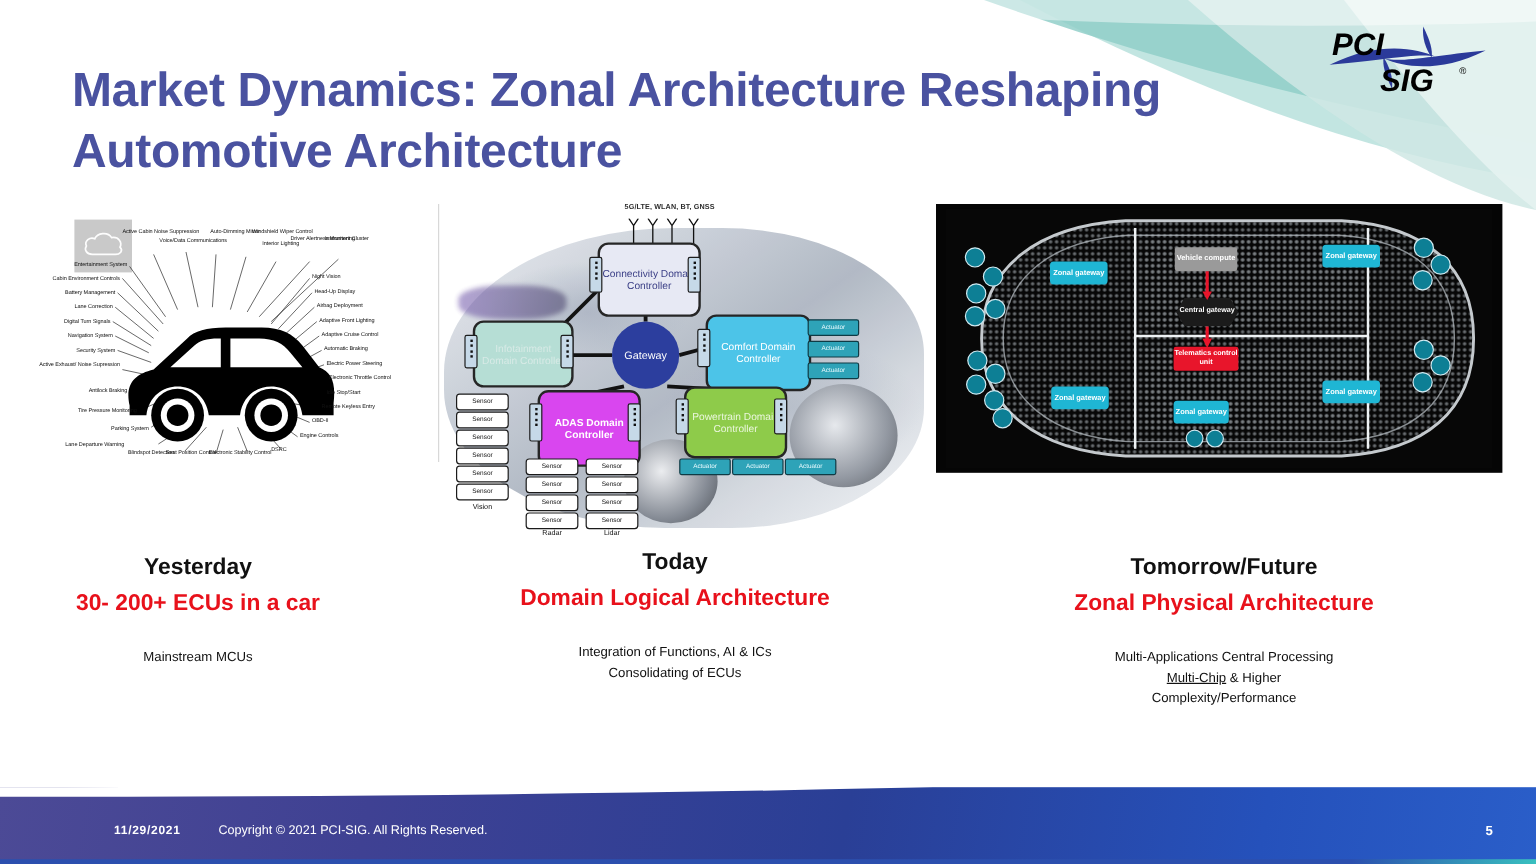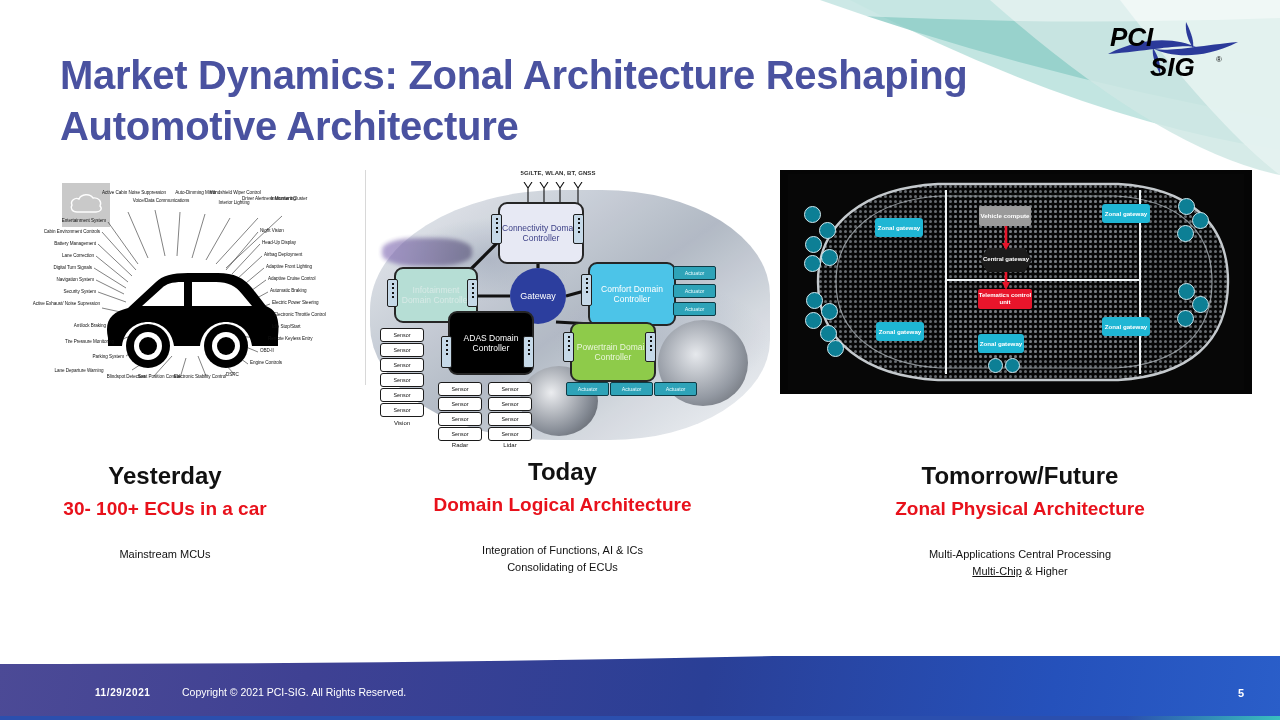--- a/index.html
+++ b/index.html
@@ -57,21 +57,21 @@
   .antennaLabel{position:absolute;left:98px;top:0px;width:180px;text-align:center;
                 font-size:6px;font-weight:600;color:#2c2c2c;letter-spacing:.1px;}
   .antennas{position:absolute;left:110px;top:12px;width:150px;height:24px;}
 
   .ctrl{position:absolute;border:2px solid #262626;border-radius:9px;
         display:flex;align-items:center;justify-content:center;text-align:center;
         font-size:8.5px;line-height:1.18;font-weight:500;padding:2px;}
   .ctrl.conn{left:128px;top:32px;width:78px;height:54px;background:#e7e9f4;color:#3b3f86;}
   .ctrl.info{left:24px;top:97px;width:76px;height:48px;background:#b6ded5;color:#d7eae6;}
   .ctrl.comf{left:218px;top:92px;width:80px;height:56px;background:#4cc4e8;color:#ffffff;}
-  .ctrl.adas{left:78px;top:141px;width:78px;height:56px;background:#000000;color:#fff;}
+  .ctrl.adas{left:78px;top:155px;width:78px;height:56px;background:#d946ef;color:#fff;font-weight:bold;}
   .ctrl.pwr {left:200px;top:152px;width:78px;height:52px;background:#8ecb4a;color:#eaf6dc;}
   .gw{position:absolute;left:140px;top:98px;width:56px;height:56px;border-radius:50%;
       background:#2c3e9e;color:#fff;font-size:9px;display:flex;align-items:center;justify-content:center;}
   .conns{position:absolute;left:0;top:0;width:400px;height:285px;}
   .pinbar{position:absolute;width:9px;background:#c6d9e8;border:1.5px solid #1d1d1d;border-radius:2px;}
   .pinbar i{display:block;width:2px;height:2px;background:#111;margin:2.5px auto 0;}
   .act{position:absolute;width:41px;height:12px;background:#2ea3b8;border:1.3px solid #0f3b45;
        border-radius:2px;color:#e9fbff;font-size:5.3px;display:flex;align-items:center;justify-content:center;}
   .sensor{position:absolute;width:42px;height:12px;background:#fff;border:1.4px solid #1b1b1b;
           border-radius:3px;color:#111;font-size:5.4px;display:flex;align-items:center;justify-content:center;}
@@ -87,21 +87,21 @@
   .vcompute{position:absolute;background:#9a9a9a;color:#fff;font-size:6.2px;line-height:1.25;
             text-align:center;border-radius:2px;display:flex;align-items:center;justify-content:center;font-weight:600;}
   .cgw{position:absolute;color:#fff;font-size:6px;line-height:1.2;text-align:center;font-weight:600;
        display:flex;align-items:center;justify-content:center;
        background:#1b1b1b;clip-path:polygon(14% 0,86% 0,100% 50%,86% 100%,14% 100%,0 50%);}
   .tcu{position:absolute;background:#e8152b;color:#fff;font-size:6px;line-height:1.25;text-align:center;
        border-radius:2px;display:flex;align-items:center;justify-content:center;font-weight:600;}
 
   
   .cap{position:absolute;text-align:center;}
-  .cap .era{font-size:24px;font-weight:bold;color:#111;}
+  .cap .era{font-size:19px;font-weight:bold;color:#111;}
   .cap .arch{font-size:19px;font-weight:bold;color:#e8111b;margin-top:8px;}
   .cap .desc{font-size:11px;color:#111;line-height:1.55;margin-top:26px;font-weight:500;}
   .u{text-decoration:underline;}
   .c1{left:20px;top:462px;width:290px;}
   .c2{left:370px;top:458px;width:385px;}
   .c3{left:790px;top:462px;width:460px;}
 
   
   .footerwrap{position:absolute;left:0;bottom:0;width:1280px;height:90px;overflow:hidden;}
   .footbar{position:absolute;left:0;bottom:0;width:1280px;height:64px;
@@ -424,41 +424,42 @@
 
       <div class="zbox" style="left:198px;top:164px;width:46px;height:19px;">Zonal gateway</div>
       <div class="zdot" style="left:208px;top:188px;width:13px;height:13px;"></div>
       <div class="zdot" style="left:225px;top:188px;width:13px;height:13px;"></div>
     </div>
 
   </div>
 
   <div class="cap c1">
     <div class="era">Yesterday</div>
-    <div class="arch">30- 100+ ECUs in a car</div>
+    <div class="arch">30- 200+ ECUs in a car</div>
     <div class="desc">
       <div>Mainstream MCUs</div>
     </div>
   </div>
 
   <div class="cap c2">
     <div class="era">Today</div>
     <div class="arch">Domain Logical Architecture</div>
     <div class="desc">
       <div>Integration of Functions, AI &amp; ICs</div>
       <div>Consolidating of ECUs</div>
     </div>
   </div>
 
   <div class="cap c3">
     <div class="era">Tomorrow/Future</div>
     <div class="arch">Zonal Physical Architecture</div>
     <div class="desc">
       <div>Multi-Applications Central Processing</div>
       <div id="multichip-line"><span class="u">Multi-Chip</span> &amp; Higher</div>
+      <div>Complexity/Performance</div>
     </div>
   </div>
 
   <div class="footerwrap">
     <div class="footbar"></div>
     <svg class="footcurve" viewBox="0 0 1280 90" preserveAspectRatio="none">
       <path d="M0,0 L0,26 C420,26 900,18 1280,0 L1280,0 Z" fill="#ffffff"></path>
       <path d="M0,26 C420,26 900,18 1280,0 L1280,8 C900,28 420,34 0,34 Z" fill="#ffffff"></path>
     </svg>
     <div class="footdate">11/29/2021</div>

